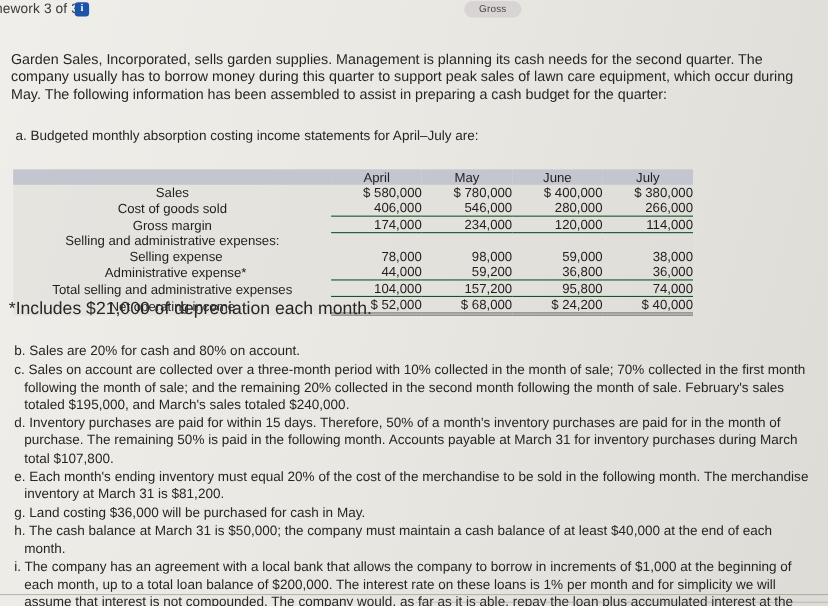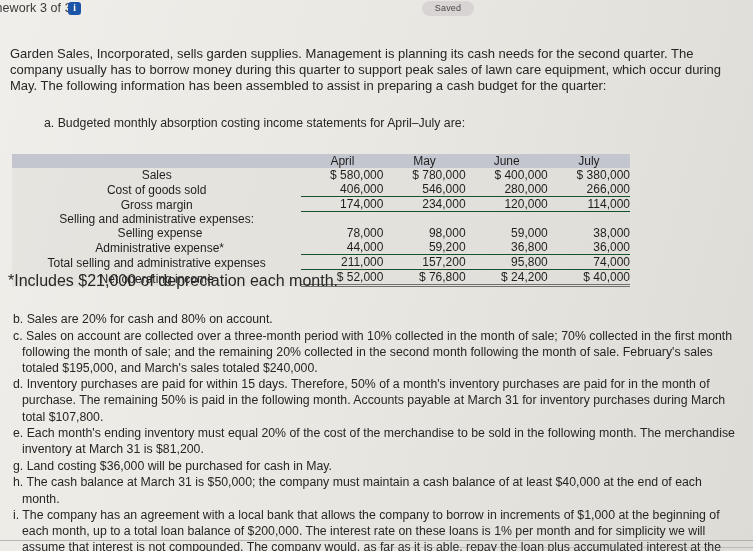--- a/index.html
+++ b/index.html
@@ -82,21 +82,20 @@
     color: #262626;
   }
   .item-a {
     position: absolute;
     left: 14px;
     top: 115px;
     width: 700px;
     font-size: 12.3px;
     line-height: 16px;
     color: #262626;
-    margin-left: 30px;
   }
 
   
   .stmt-wrap {
     position: absolute;
     left: 12px;
     top: 154px;
     width: 618px;
     background: rgba(223,221,215,0.55);
     padding: 0;
@@ -185,21 +184,21 @@
   }
 </style>
 </head>
 <body>
 
 <div class="page"></div>
 
 <div class="topbar">
   <div class="hw-title">mework 3 of 3</div>
   <div class="info-icon">i</div>
-  <div class="saved-pill">Saved</div>
+  <div class="saved-pill">Gross</div>
 </div>
 
 <div class="intro">Garden Sales, Incorporated, sells garden supplies. Management is planning its cash needs for the second quarter. The company usually has to borrow money during this quarter to support peak sales of lawn care equipment, which occur during May. The following information has been assembled to assist in preparing a cash budget for the quarter:</div>
 
 <div class="item-a">a. Budgeted monthly absorption costing income statements for April–July are:</div>
 
 <div class="stmt-wrap">
   <table class="stmt">
     <thead>
       <tr>
@@ -248,29 +247,29 @@
       </tr>
       <tr class="tline">
         <td class="lbl">  Administrative expense*</td>
         <td class="num">44,000</td>
         <td class="num">59,200</td>
         <td class="num">36,800</td>
         <td class="num">36,000</td>
       </tr>
       <tr class="tline">
         <td class="lbl">Total selling and administrative expenses</td>
-        <td class="num">211,000</td>
+        <td class="num">104,000</td>
         <td class="num">157,200</td>
         <td class="num">95,800</td>
         <td class="num">74,000</td>
       </tr>
       <tr class="dbl">
         <td class="lbl">Net operating income</td>
         <td class="num">$ 52,000</td>
-        <td class="num">$ 76,800</td>
+        <td class="num">$ 68,000</td>
         <td class="num">$ 24,200</td>
         <td class="num">$ 40,000</td>
       </tr>
     </tbody>
   </table>
 </div>
 
 <div class="footnote">*Includes $21,000 of depreciation each month.</div>
 
 <div class="notes">

